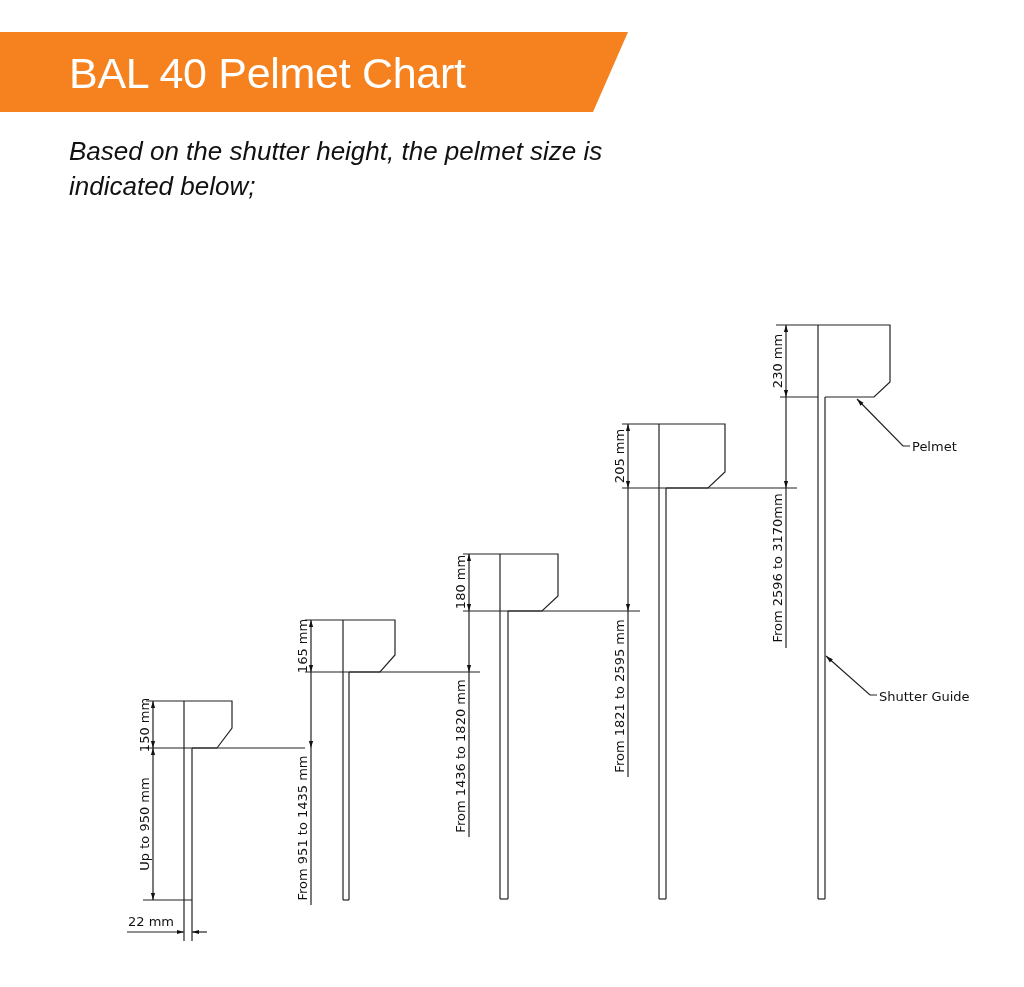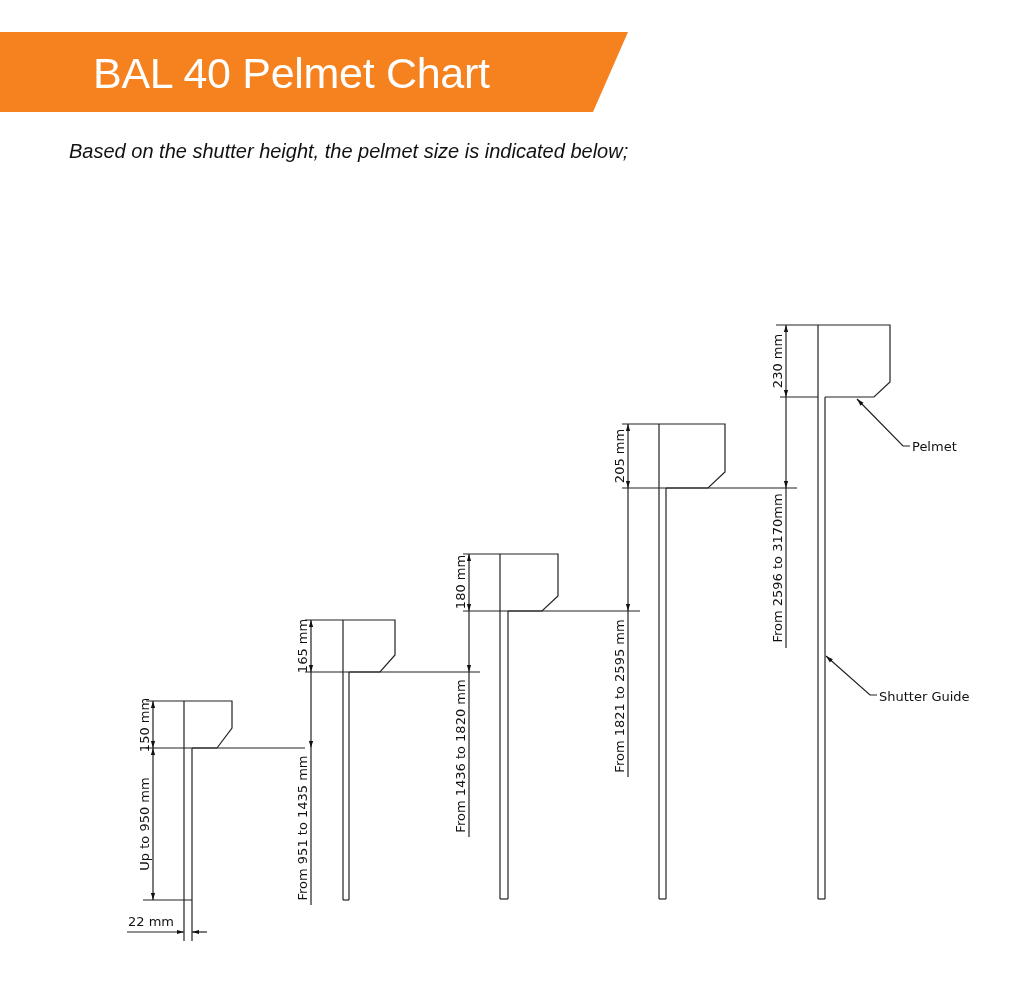--- a/index.html
+++ b/index.html
@@ -1,20 +1,20 @@
 <!DOCTYPE html>
 <html><head>
 <meta charset="utf-8">
 <style>
   html, body { margin: 0; padding: 0; background: #ffffff; }
   body { width: 1024px; height: 987px; position: relative; overflow: hidden; font-family: "Liberation Sans", sans-serif; }
   .banner { position: absolute; left: 0; top: 32px; width: 628px; height: 80px; }
   .banner svg { position: absolute; left: 0; top: 0; }
-  .banner-title { position: absolute; left: 69px; top: 48px; color: #ffffff; font-size: 43px; line-height: 50px; font-family: "Liberation Sans", sans-serif; white-space: nowrap; letter-spacing: -0.3px; margin-left: 24px; }
-  .subtitle { position: absolute; left: 69px; top: 134px; width: 580px; font-style: italic; font-size: 20px; line-height: 35px; color: #111111; font-family: "Liberation Sans", sans-serif; }
+  .banner-title { position: absolute; left: 69px; top: 48px; color: #ffffff; font-size: 43px; line-height: 50px; font-family: "Liberation Sans", sans-serif; white-space: nowrap; letter-spacing: -0.3px; }
+  .subtitle { position: absolute; left: 69px; top: 134px; width: 580px; font-style: italic; font-size: 26px; line-height: 35px; color: #111111; font-family: "Liberation Sans", sans-serif; }
   .drawing { position: absolute; left: 0; top: 0; }
   .lbl { font-family: "DejaVu Sans", sans-serif; font-size: 13px; fill: #111; }
 </style>
 </head>
 <body>
 
 <div class="banner">
   <svg width="628" height="80" viewBox="0 0 628 80">
     <polygon points="0,0 628,0 593,80 0,80" fill="#F5821F"></polygon>
   </svg>

